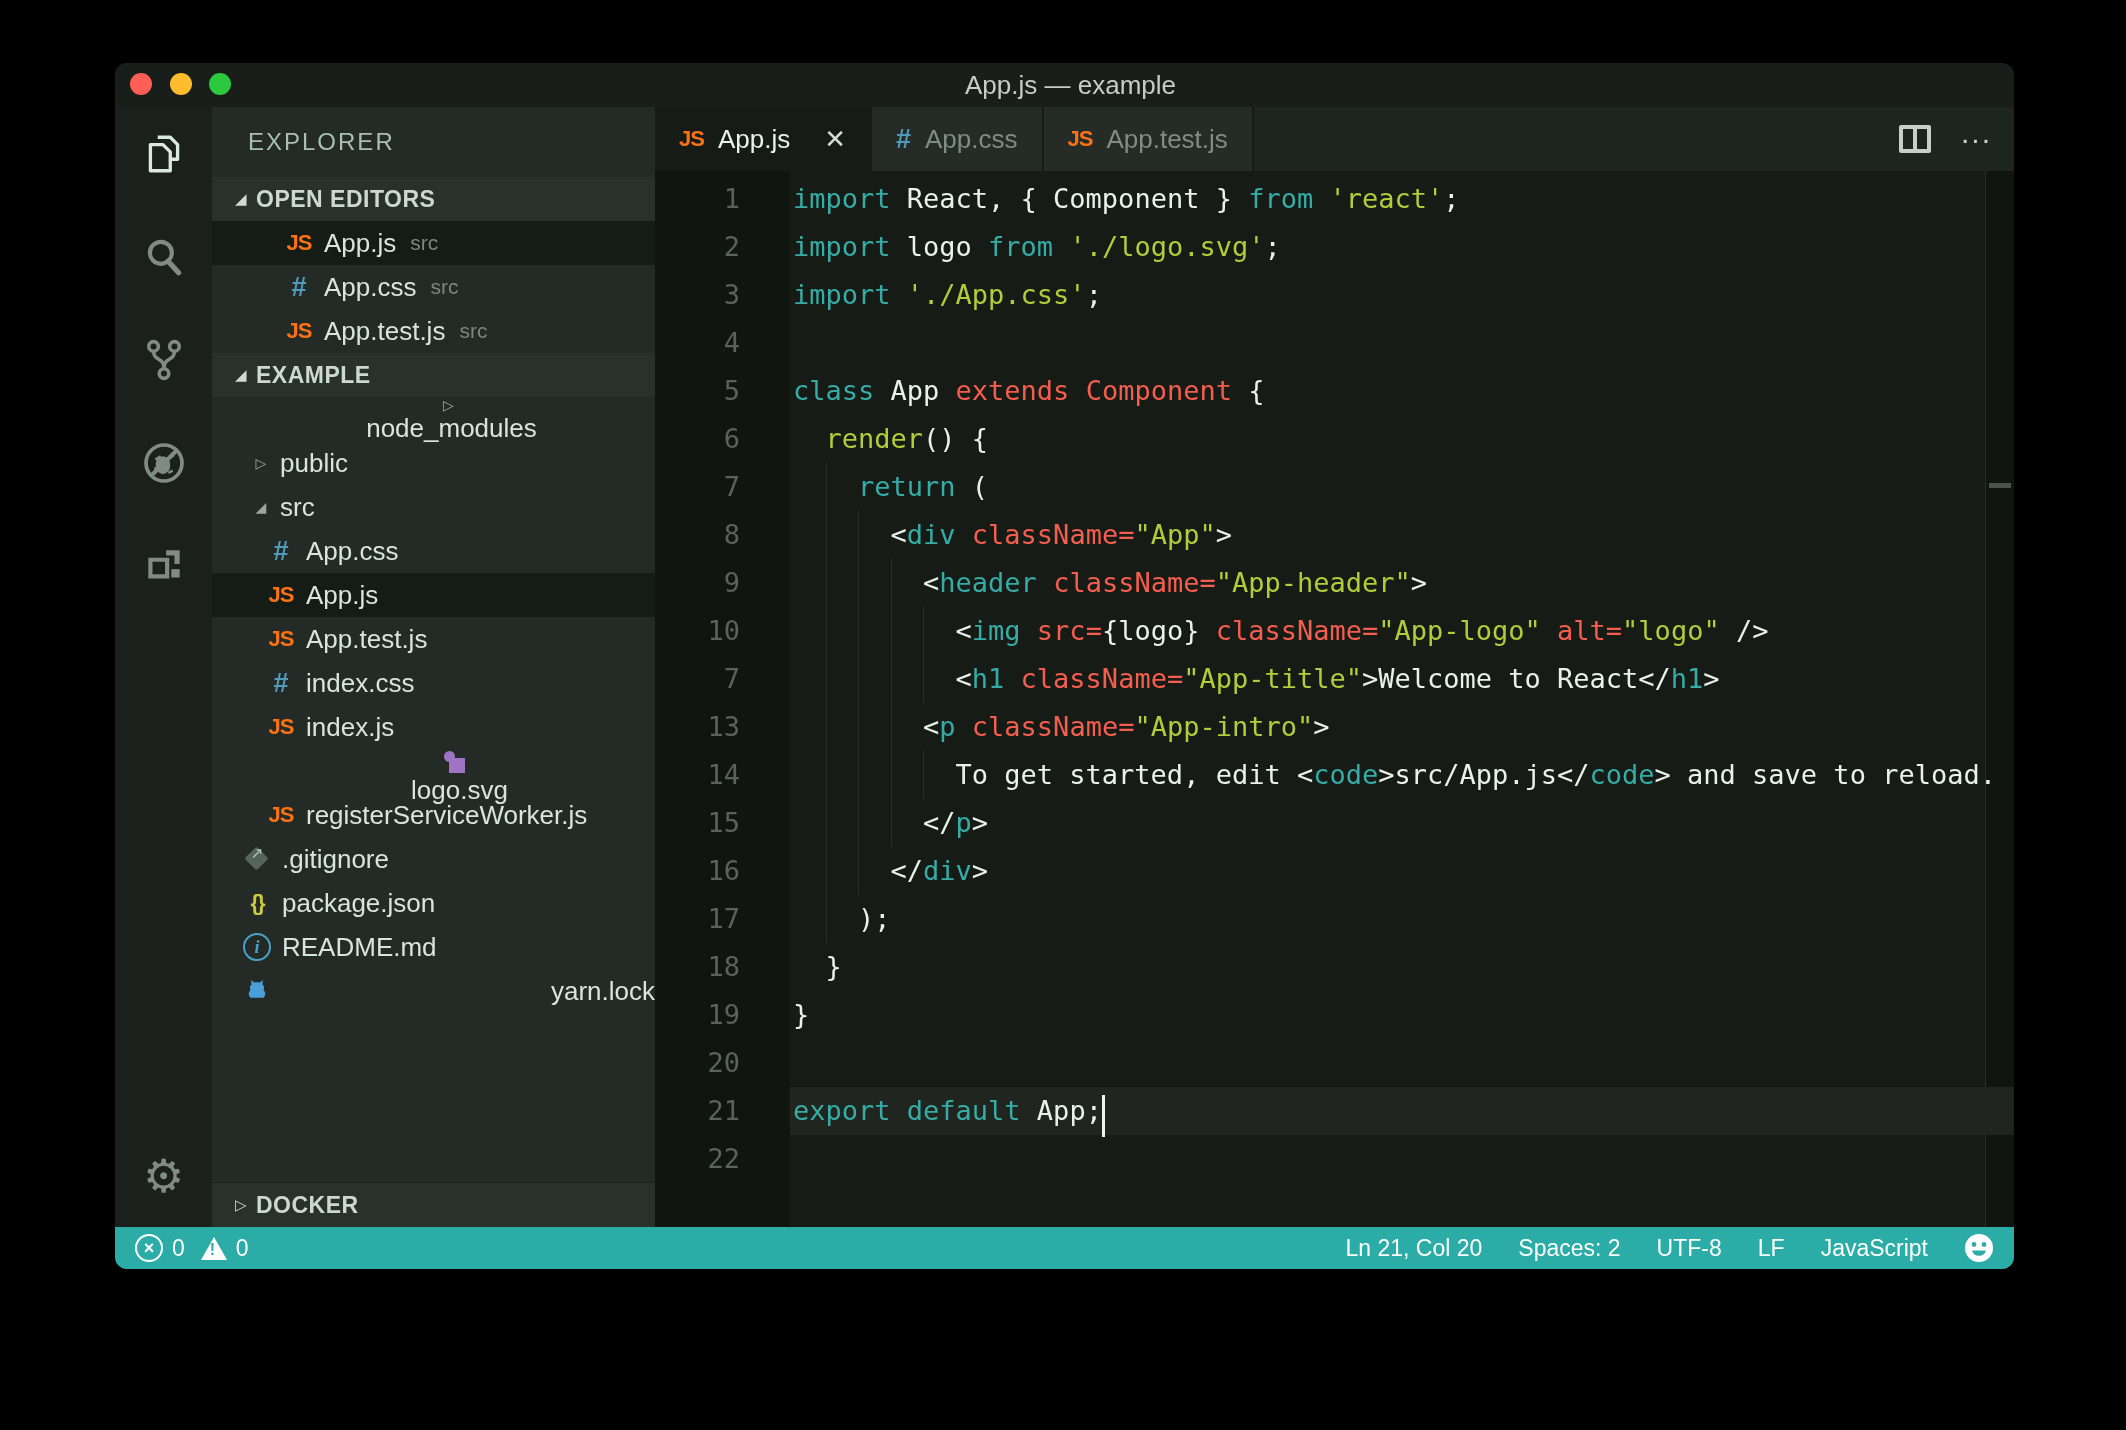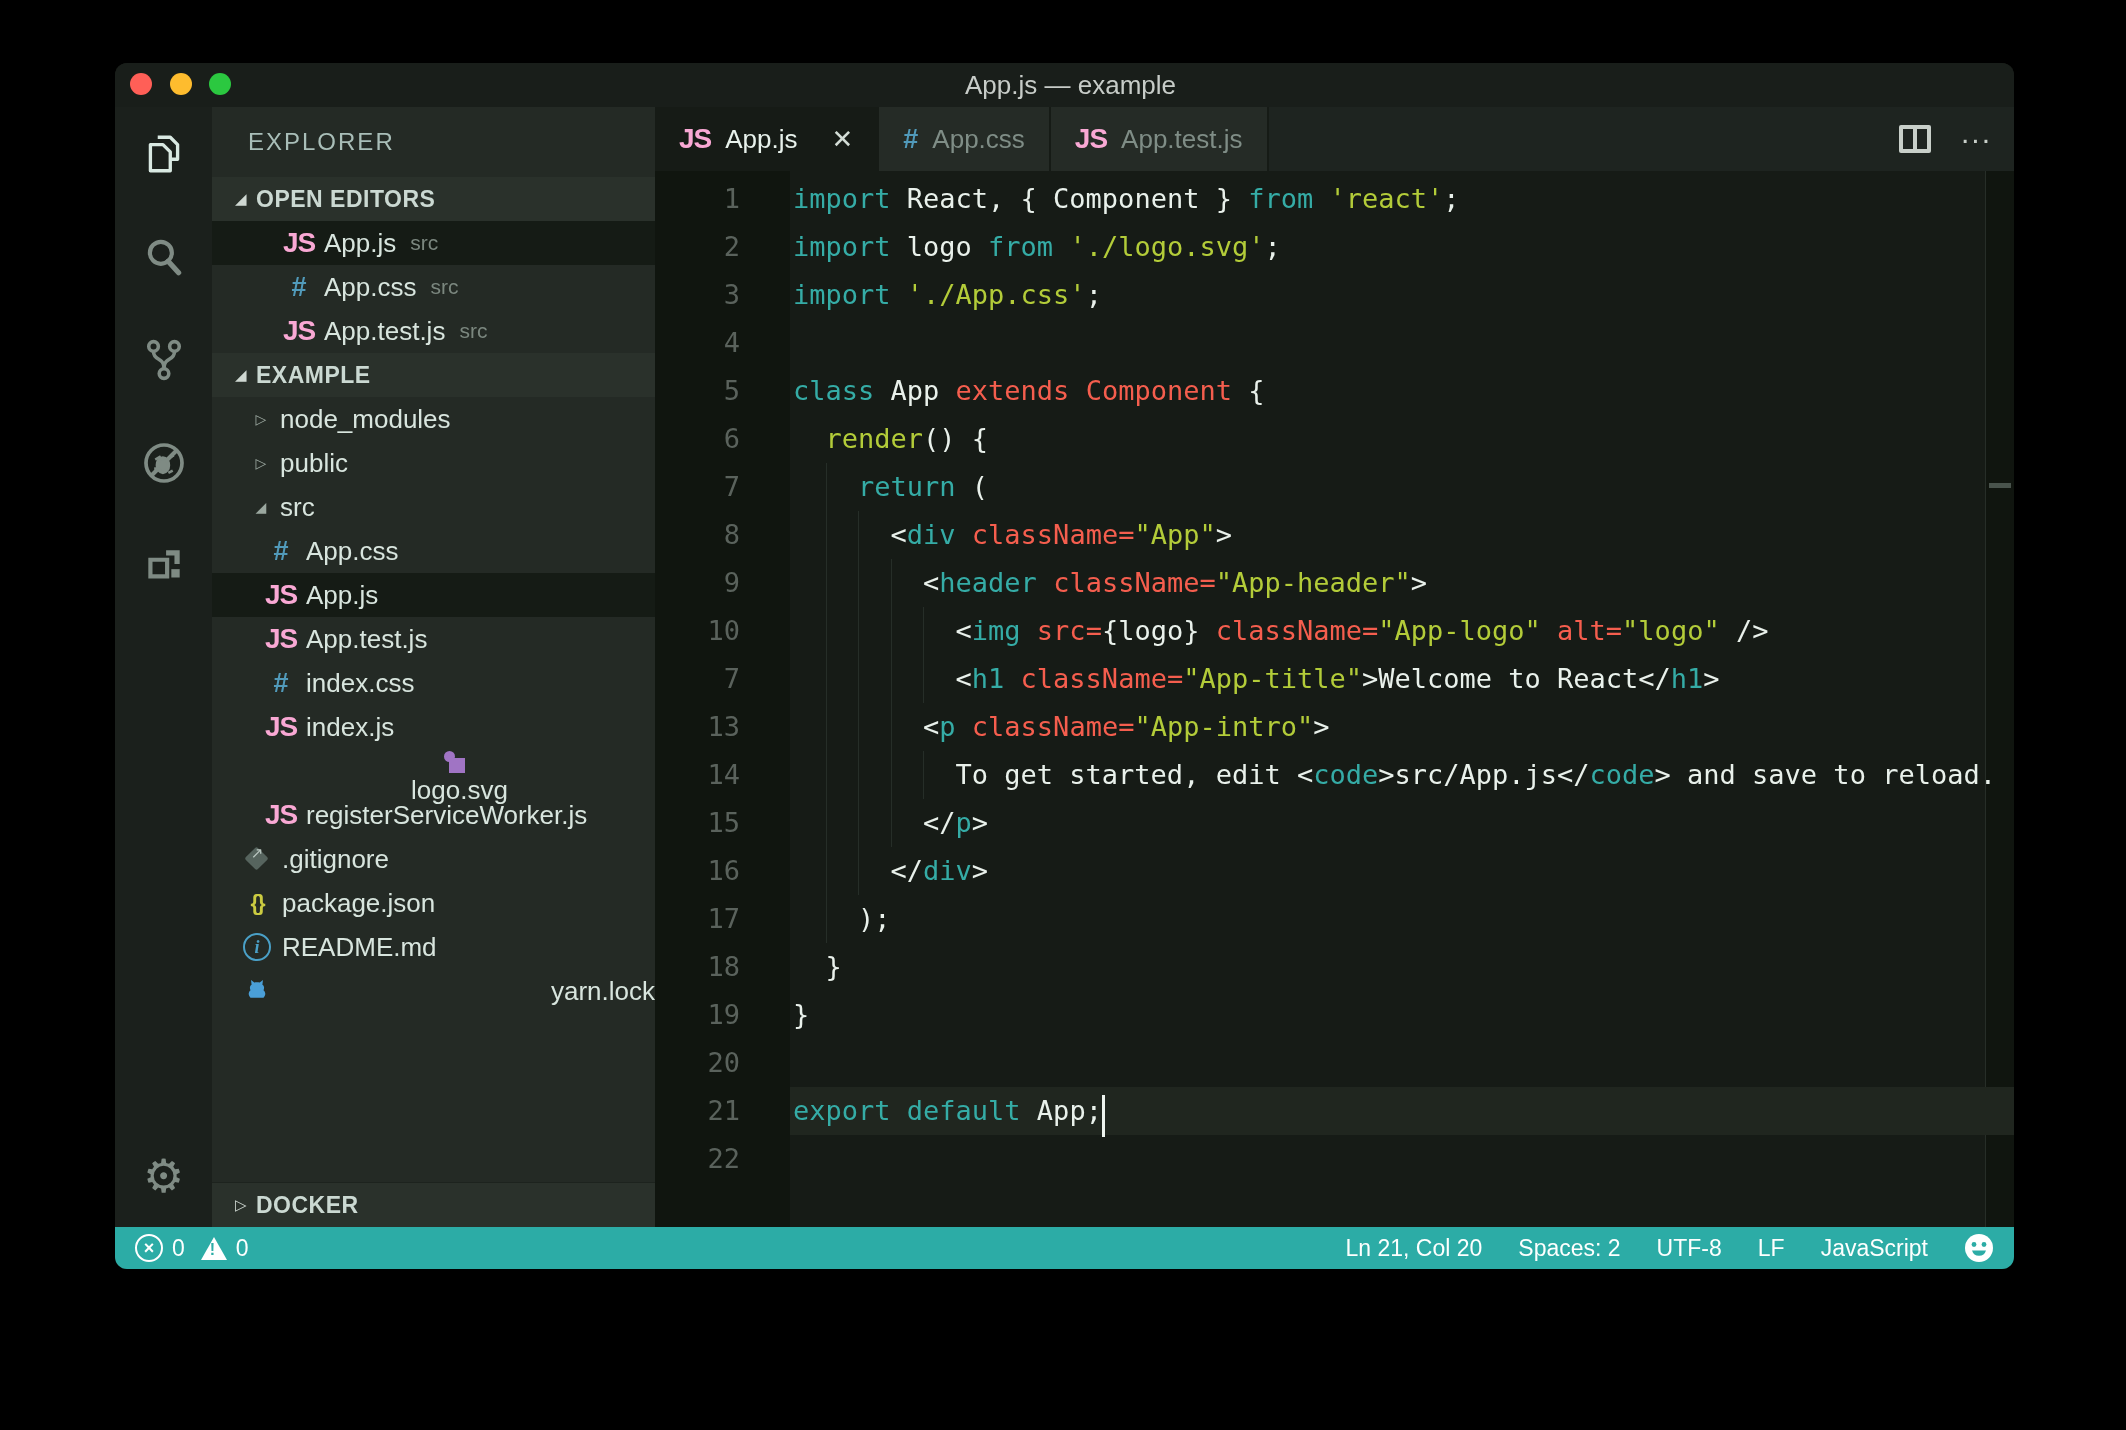--- a/index.html
+++ b/index.html
@@ -43,21 +43,21 @@
   .section-header.docker{margin-top:auto;border-top:1px solid #1d231e;}
   .twistie{width:30px;display:inline-block;text-align:center;font-size:15px;color:#cfd8d2;font-weight:normal;}
   .tw-exp::before{content:"◢";}
   .tw-col::before{content:"▷";}
   .row{height:44px;flex:0 0 auto;display:flex;align-items:center;color:#d8e5de;font-size:26px;}
   .row.selected{background:#151b15;}
   .row .icon-box{width:34px;display:flex;justify-content:center;align-items:center;margin-right:8px;flex:0 0 auto;}
   .row .badge{margin-left:14px;font-size:21px;color:#7b877f;}
   .row .f-twistie{width:26px;text-align:center;font-size:14px;color:#9aa79f;margin-right:6px;flex:0 0 auto;}
   
-  .seti-js{font-size:28px;font-weight:bold;color:#f9a8d4;letter-spacing:-1px;}
+  .seti-js{font-size:22px;font-weight:bold;color:#f97316;letter-spacing:-1px;}
   .seti-css{font-size:27px;font-weight:bold;color:#519aba;}
   .seti-json{font-size:22px;font-weight:bold;color:#cbcb41;letter-spacing:-2px;}
   .seti-image{position:relative;width:26px;height:26px;}
   .seti-image .sq{position:absolute;left:6px;top:9px;width:16px;height:15px;background:#a074c4;}
   .seti-image .ci{position:absolute;left:1px;top:2px;width:11px;height:11px;border-radius:50%;background:#a074c4;}
   .seti-git{position:relative;width:26px;height:26px;}
   .seti-git .dia{position:absolute;left:4px;top:4px;width:17px;height:17px;background:#56645e;transform:rotate(45deg);border-radius:2px;}
   .seti-git .arr{position:absolute;left:0;top:-2px;width:26px;text-align:center;font-size:15px;color:#b9c6c0;}
   .seti-info{width:24px;height:24px;border:2.5px solid #4aa0c7;border-radius:50%;color:#4aa0c7;
     font-family:"Liberation Serif",serif;font-style:italic;font-weight:bold;font-size:18px;
@@ -190,21 +190,21 @@
             <span class="icon-box">
               <span class="seti-js">JS</span>
             </span>
             <span>App.test.js</span>
             <span class="badge">src</span>
           </div></div>
       <div class="section-header">
         <span class="twistie tw-exp"></span>
         <span>EXAMPLE</span>
       </div>
-      <div id="tree-rows" style="display:contents"><div class="row" style="padding-left: 36px;">
+      <div id="tree-rows" style="display:contents"><div class="row" style="padding-left: 36px; flex-direction: column;">
             <span class="f-twistie tw-col"></span>
             <span>node_modules</span>
           </div><div class="row" style="padding-left: 36px;">
             <span class="f-twistie tw-col"></span>
             <span>public</span>
           </div><div class="row" style="padding-left: 36px;">
             <span class="f-twistie tw-exp"></span>
             <span>src</span>
           </div><div class="row" style="padding-left: 52px;">
             <span class="icon-box">

